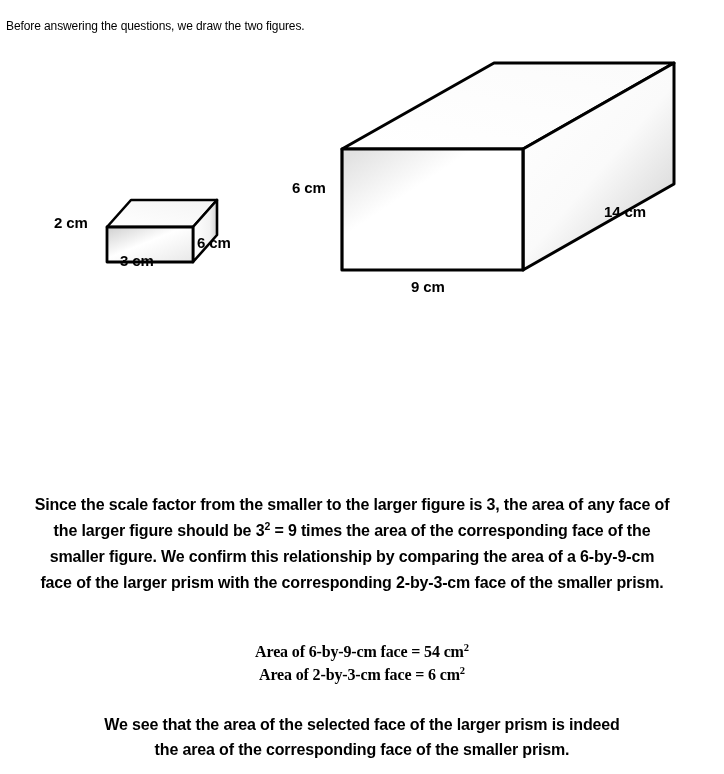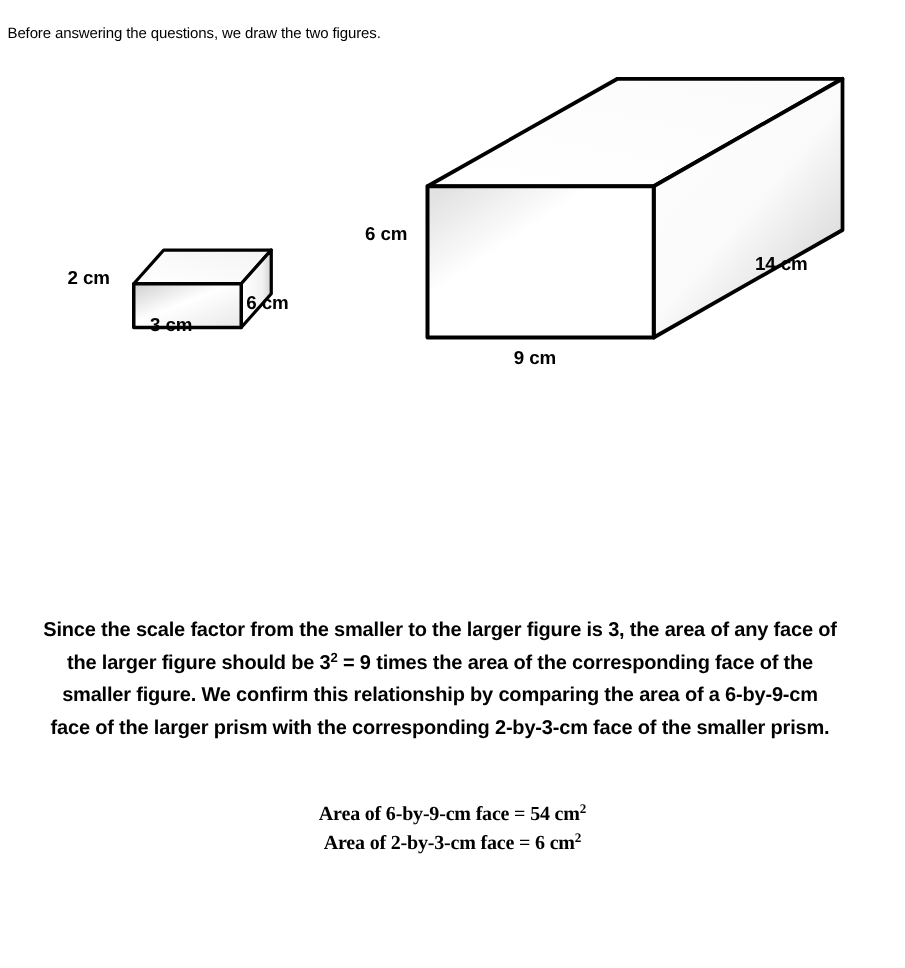--- a/index.html
+++ b/index.html
@@ -161,14 +161,18 @@
   <div class="dim-label" id="large-label-6cm">6 cm</div>
   <div class="dim-label" id="large-label-9cm">9 cm</div>
   <div class="dim-label" id="large-label-12cm">14 cm</div>
 
   <div class="body-block" id="para-main"><span>Since the scale factor from the smaller to the larger figure is 3, the area of any face of the larger figure should be 3</span><sup>2</sup><span> = 9 times the area of the corresponding face of the smaller figure. We confirm this relationship by comparing the area of a 6-by-9-cm face of the larger prism with the corresponding 2-by-3-cm face of the smaller prism.</span></div>
 
   <div class="eq-line" id="eq-1"><span>Area of 6-by-9-cm face  =  54 cm</span><sup>2</sup></div>
 
   <div class="eq-line" id="eq-2"><span>Area of 2-by-3-cm face  =  6 cm</span><sup>2</sup></div>
 
+  <div class="body-block" id="para-closing">
+    <div>We see that the area of the selected face of the larger prism is indeed</div>
+    <div>the area of the corresponding face of the smaller prism.</div>
+  </div>
 
 </div>
 
 </body></html>

